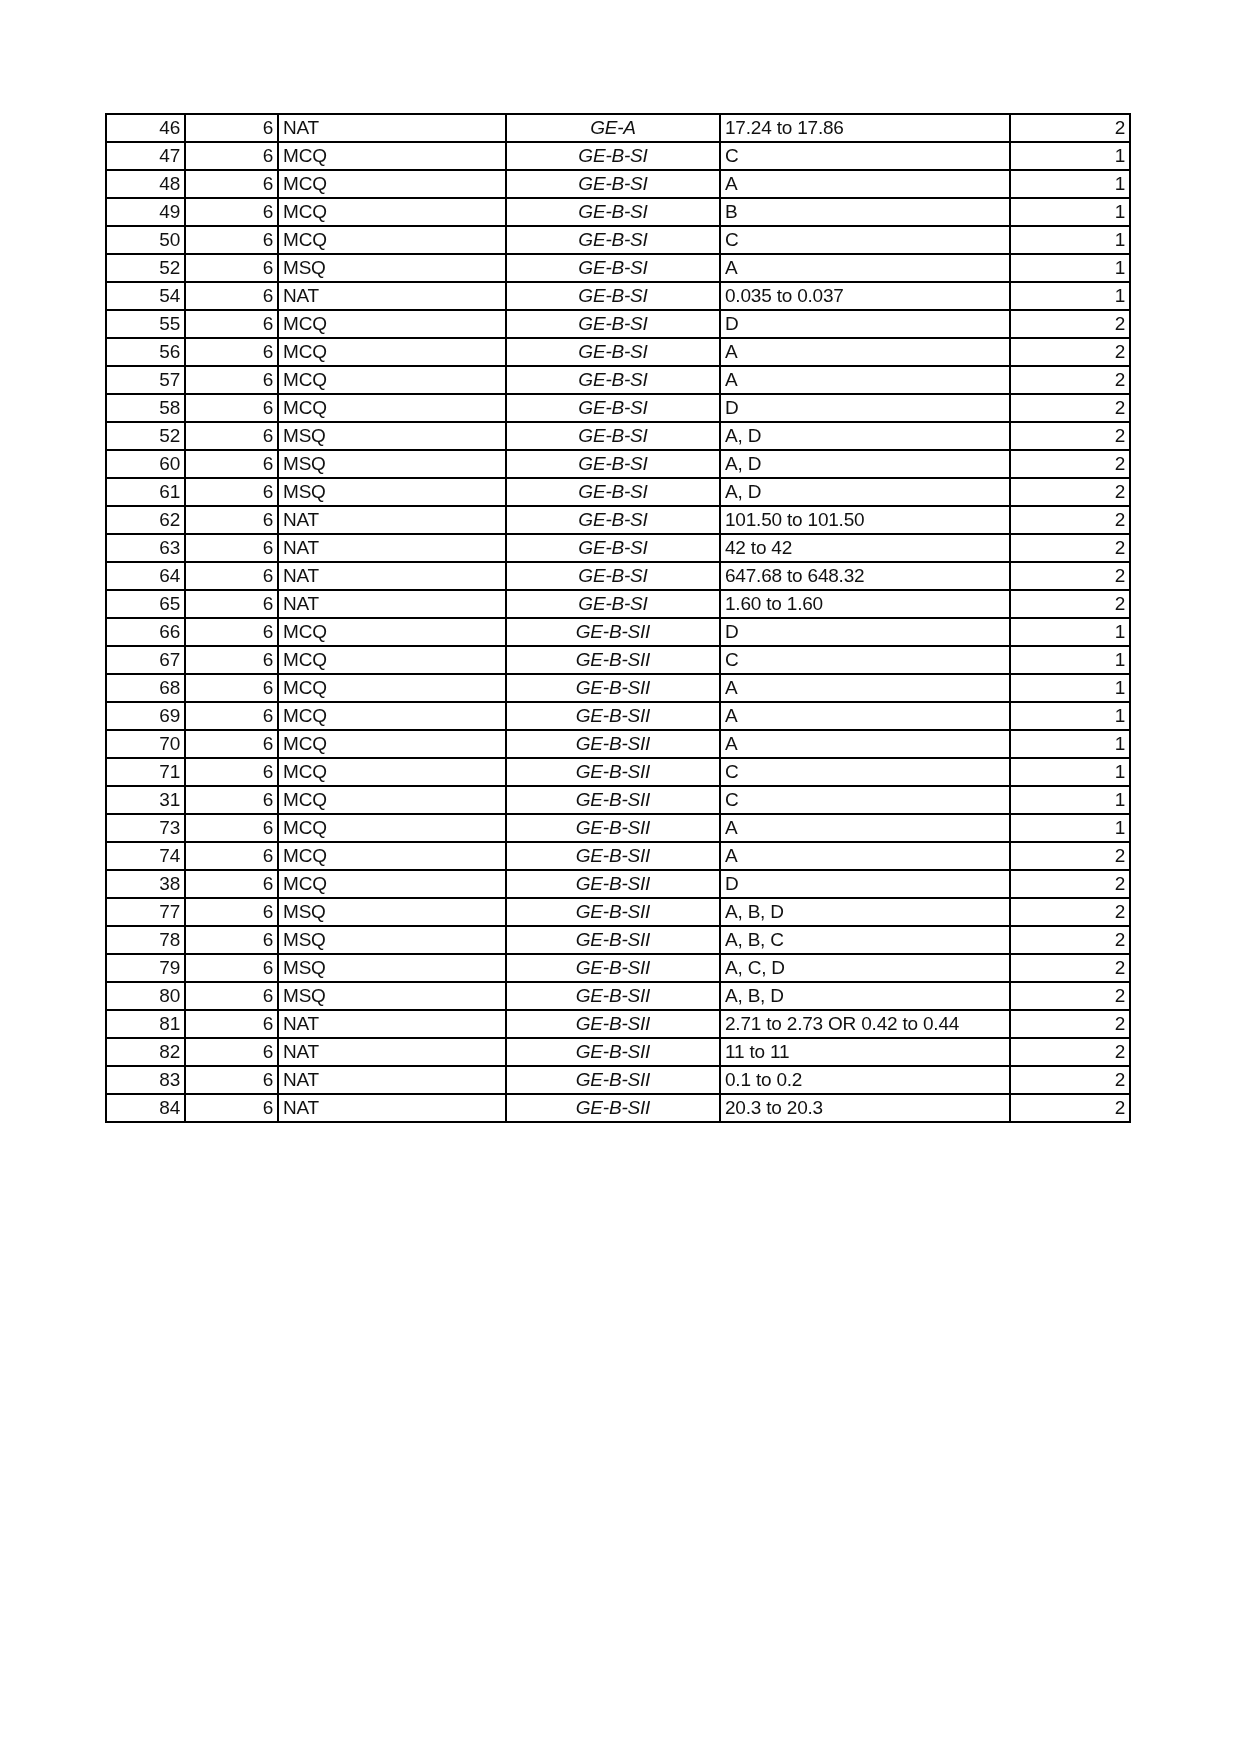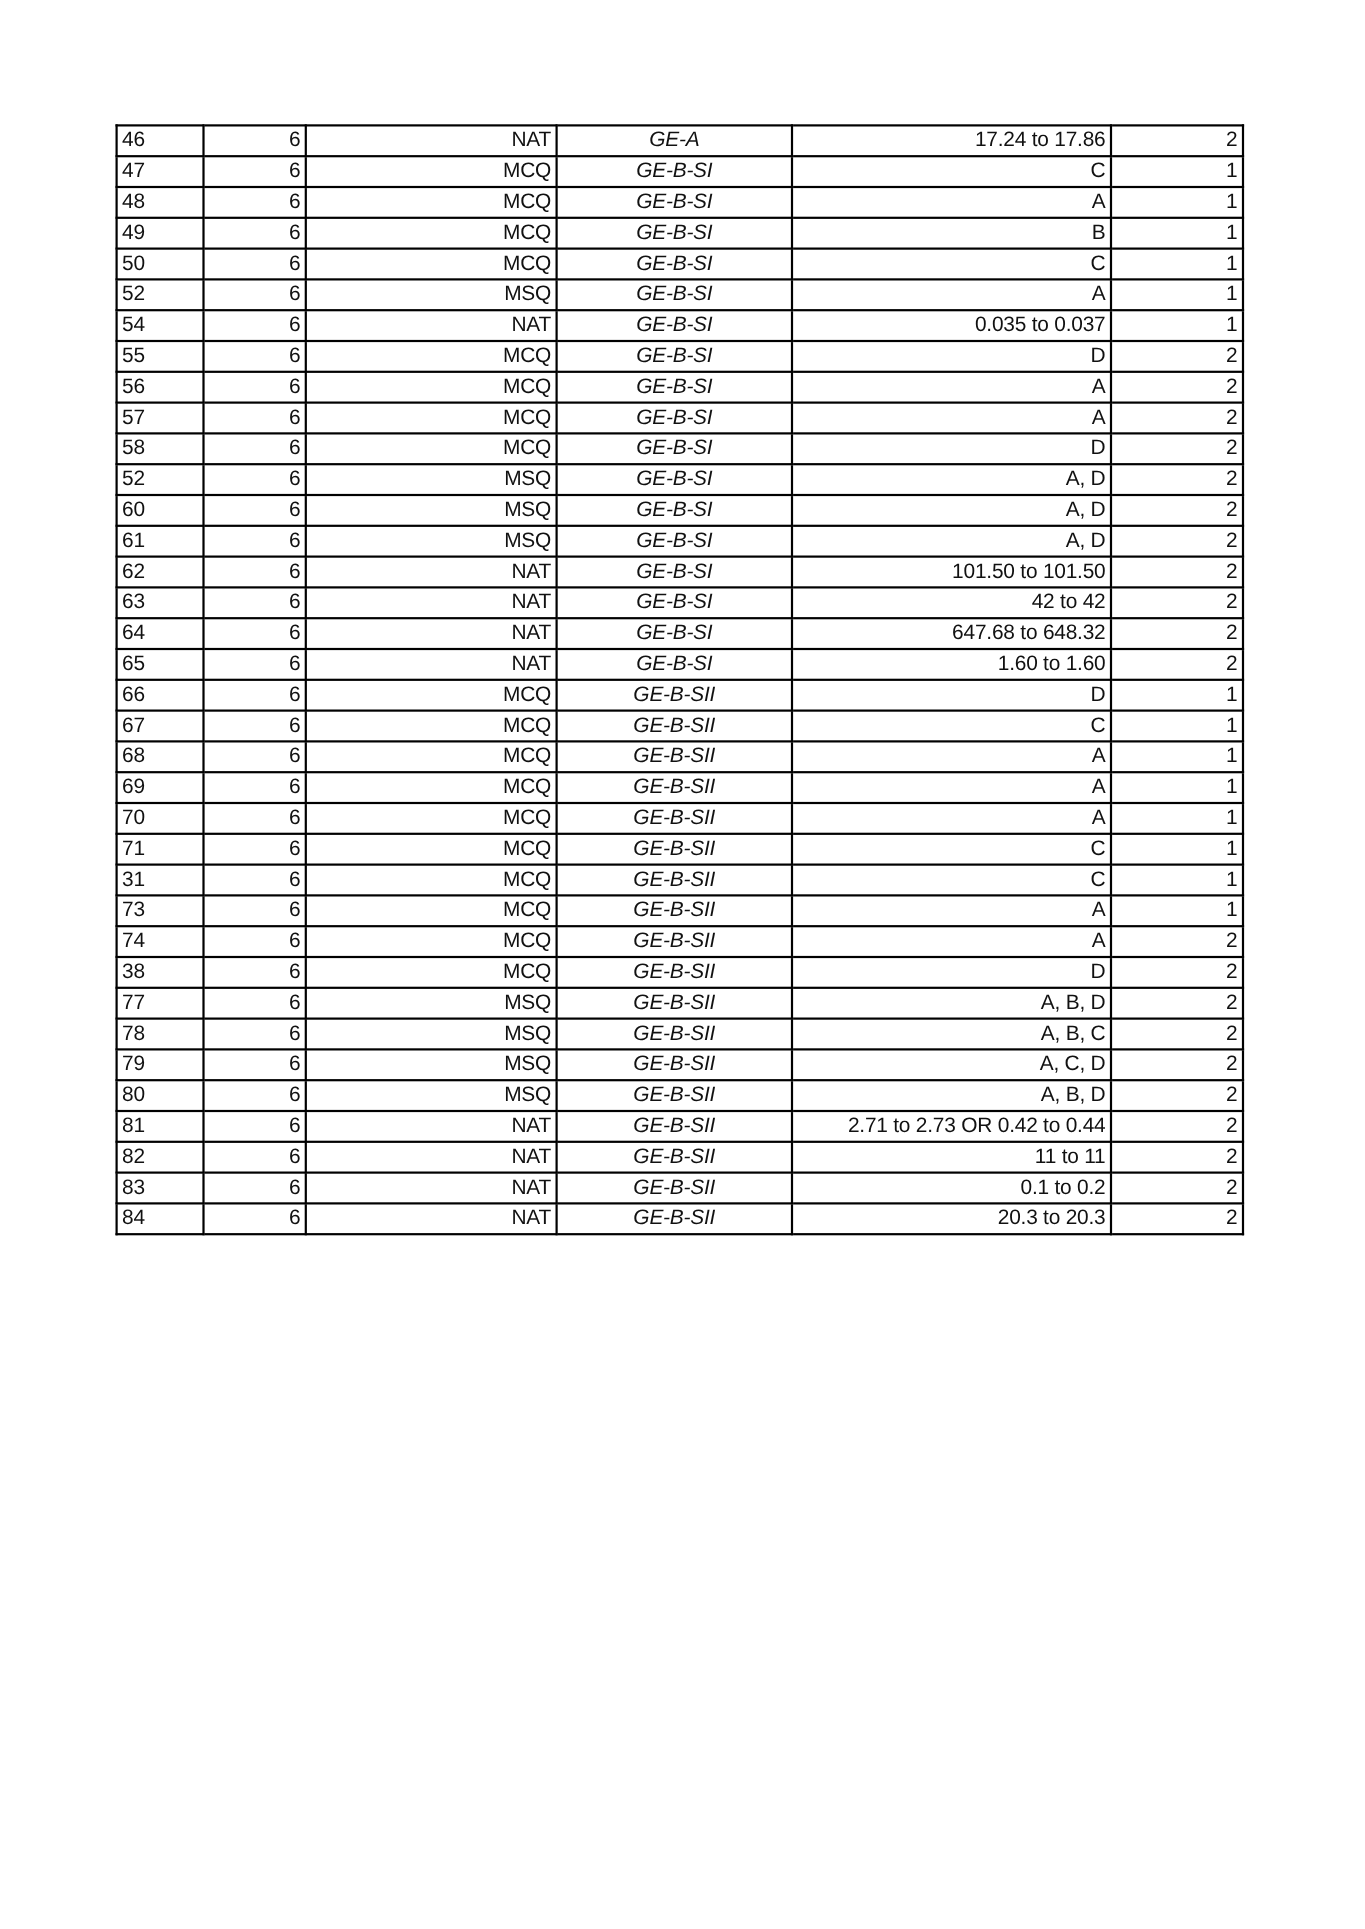--- a/index.html
+++ b/index.html
@@ -25,25 +25,25 @@
     .sheet td {
       border: 2px solid #000000;
       height: 26px;
       padding: 0 4px;
       font-size: 19px;
       line-height: 26px;
       white-space: nowrap;
       overflow: hidden;
       letter-spacing: -0.2px;
     }
-    .c-no   { width: 69px;  text-align: left; }
+    .c-no   { width: 69px;  text-align: right; }
     .c-sec  { width: 83px;  text-align: right; }
-    .c-type { width: 218px; text-align: right; padding-left: 3px; }
+    .c-type { width: 218px; text-align: left; padding-left: 3px; }
     .c-sub  { width: 204px; text-align: center; padding-left: 3px; font-style: italic; }
-    .c-key  { width: 280px; text-align: right; padding-left: 3px; }
+    .c-key  { width: 280px; text-align: left; padding-left: 3px; }
     .c-mark { width: 110px; text-align: right; }
   </style>
 </head>
 <body>
 
 <table class="sheet">
   <tbody id="sheet-body">
   <tr>
     <td class="c-no">46</td>
     <td class="c-sec">6</td>

